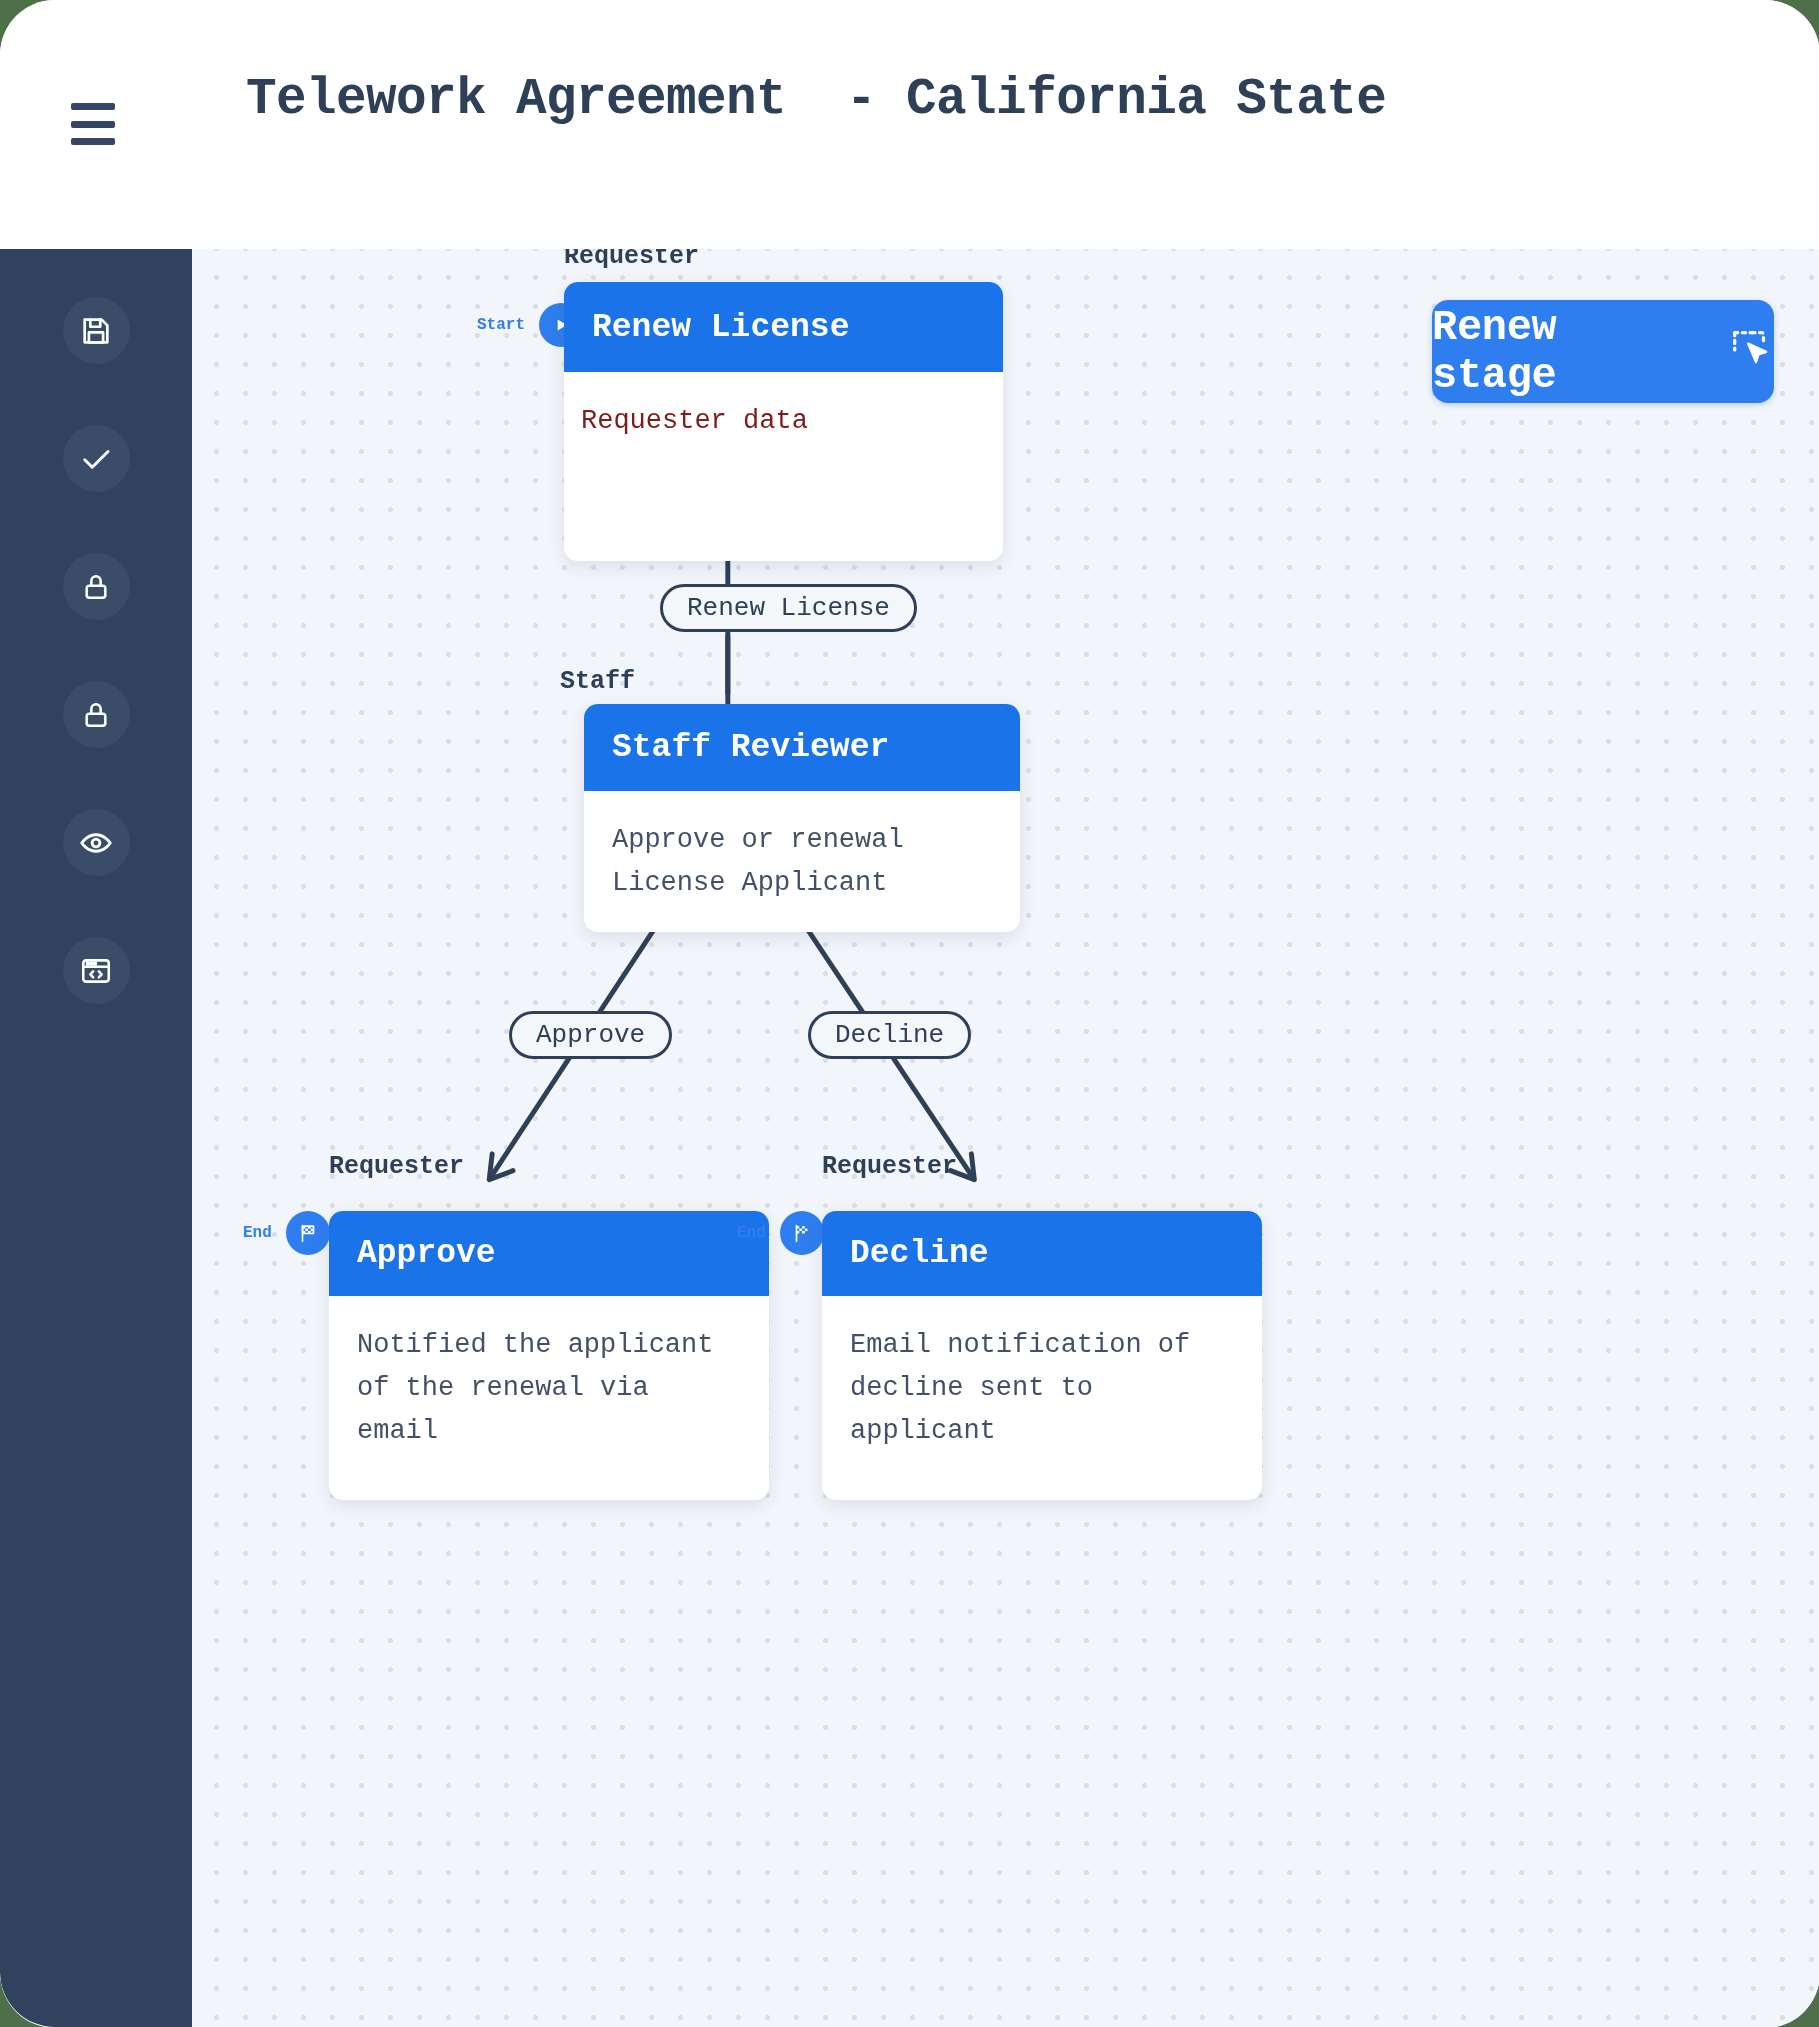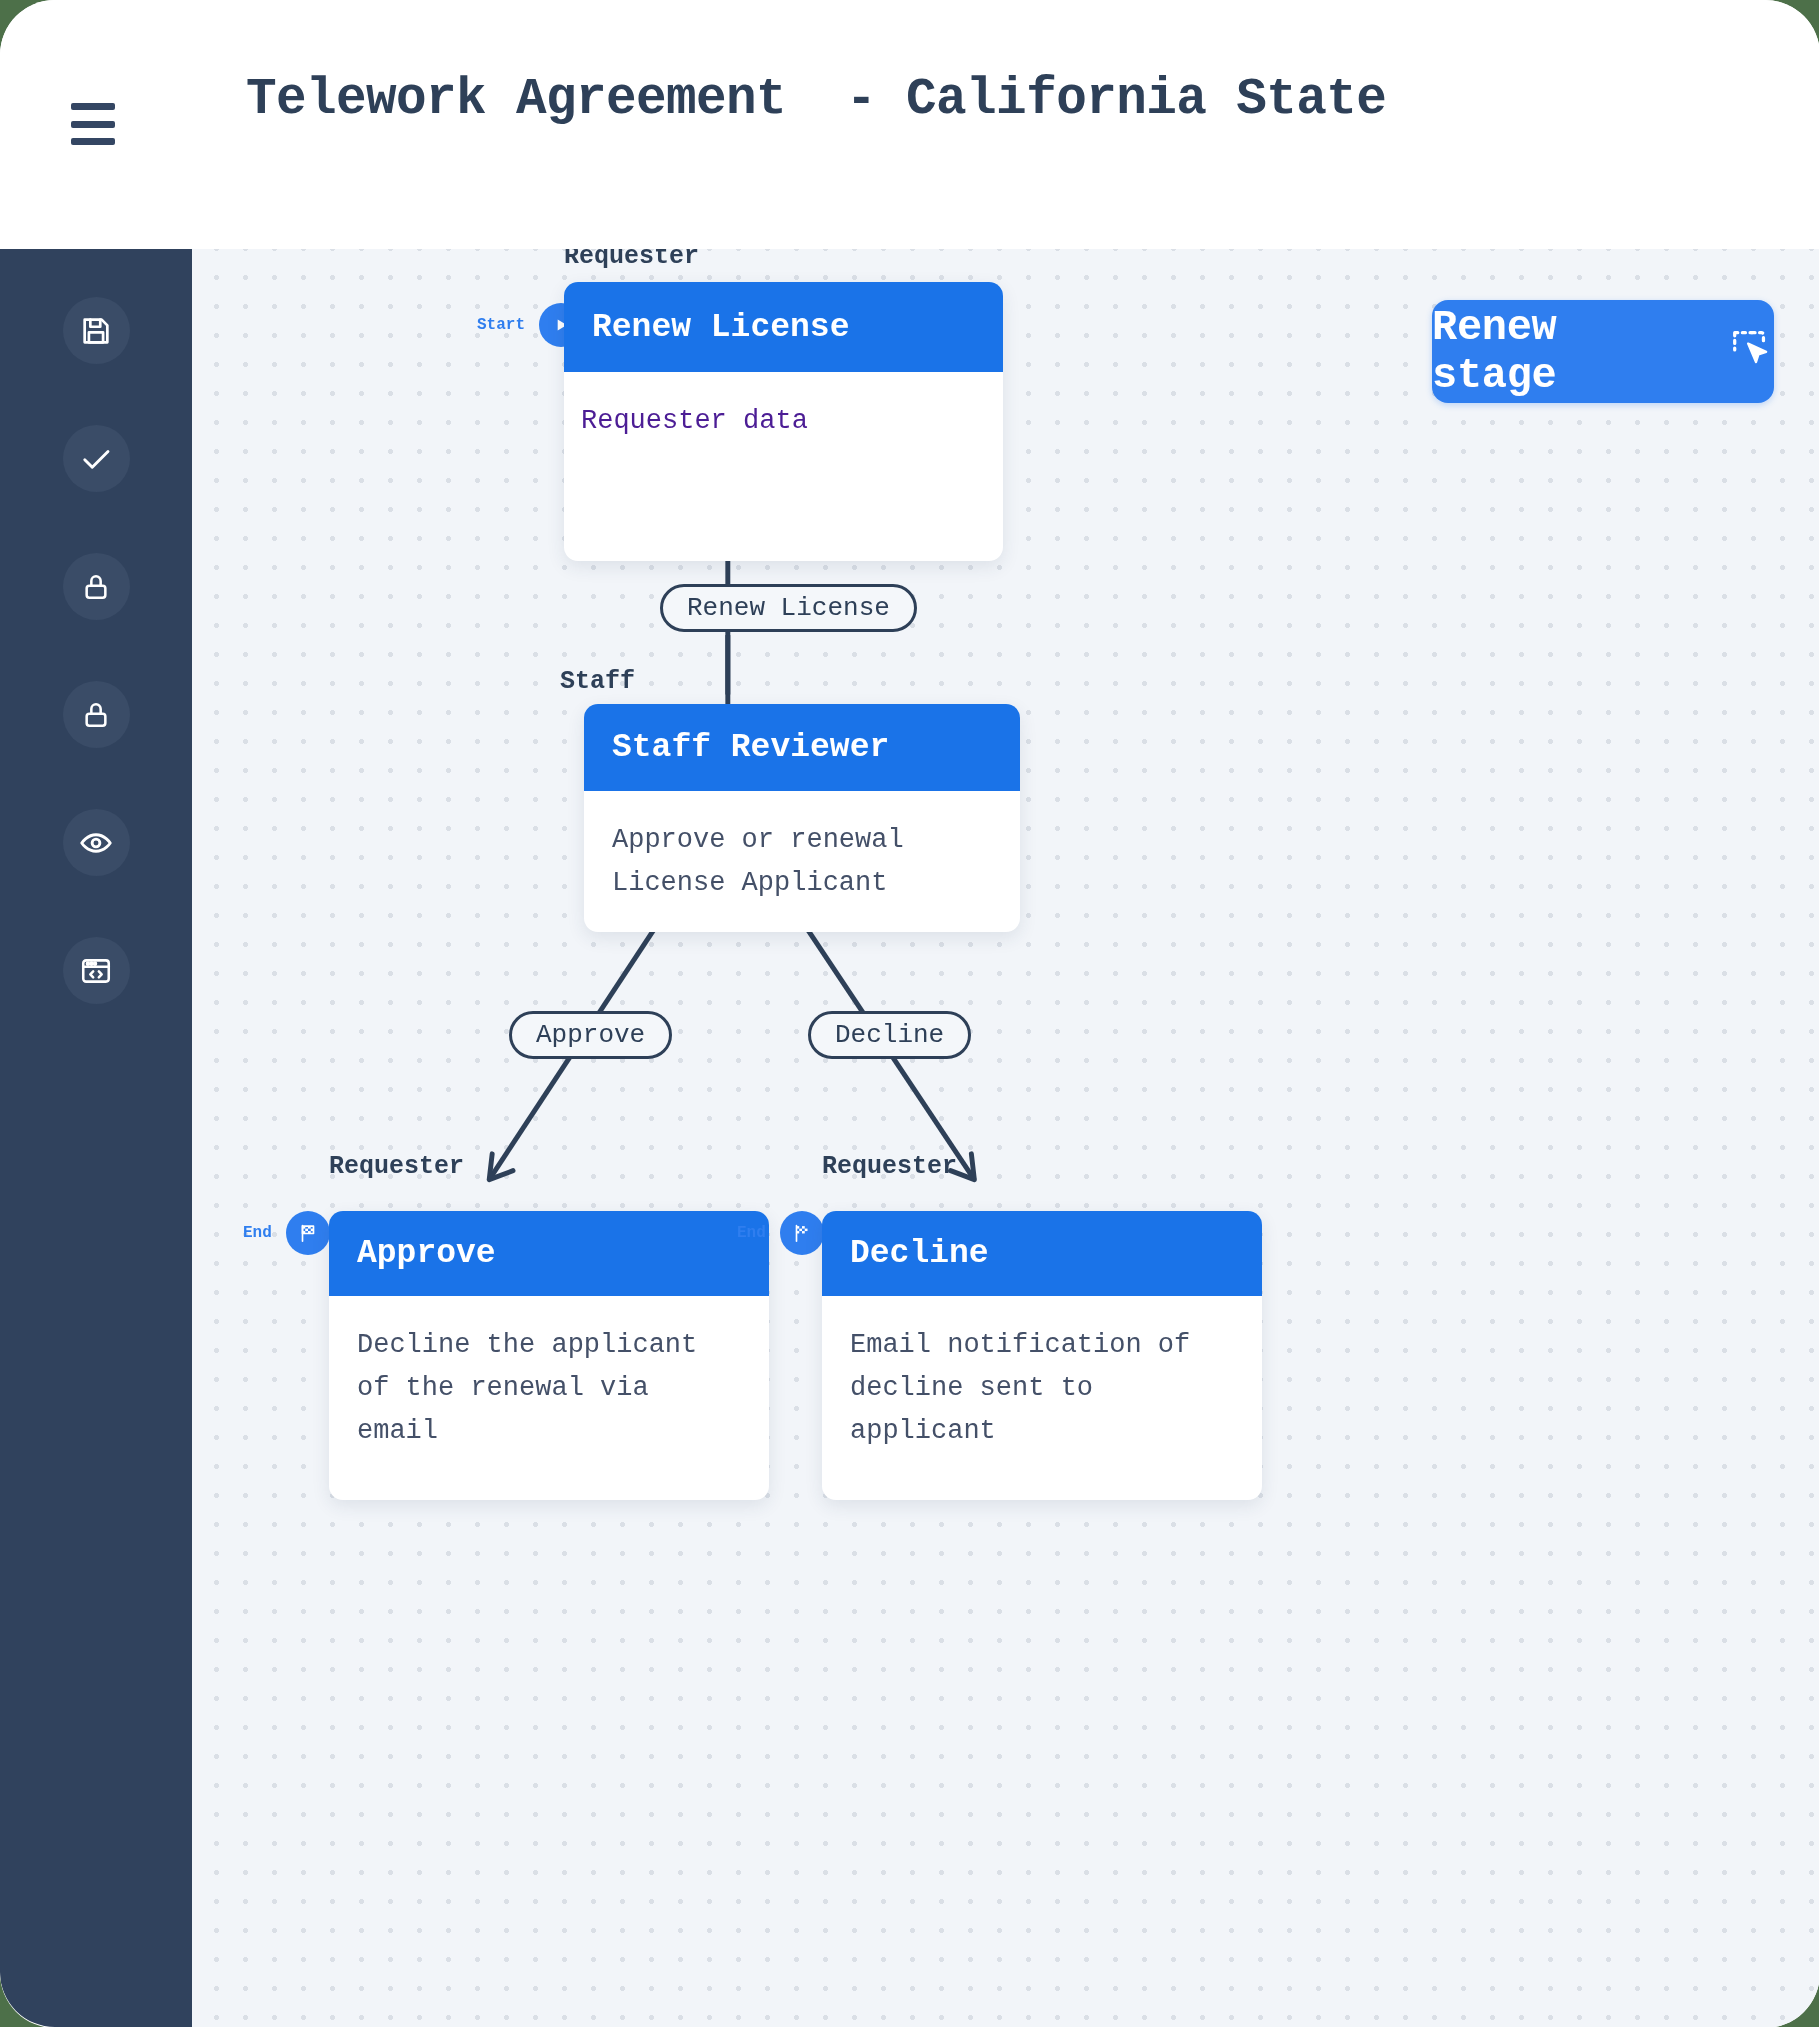--- a/index.html
+++ b/index.html
@@ -153,21 +153,21 @@
     box-sizing: border-box;
   }
   .stage-body {
     padding: 28px;
     font-size: 27px;
     color: #445068;
     line-height: 1.6;
     box-sizing: border-box;
     white-space: pre-line;
   }
-  .stage-body.muted { color: #4c1d95; padding-left: 17px; }
+  .stage-body.muted { color: #7f1d1d; padding-left: 17px; }
 
   
   .endpoint {
     position: absolute;
     display: flex;
     align-items: center;
     gap: 14px;
   }
   .endpoint-text {
     font-size: 16px;
@@ -369,21 +369,21 @@
           <rect x="12" y="4.5" width="3" height="2.7" fill="#ffffff" stroke="none"></rect>
           <rect x="9" y="7.2" width="3" height="2.7" fill="#ffffff" stroke="none"></rect>
           <rect x="15" y="7.2" width="3" height="2.7" fill="#ffffff" stroke="none"></rect>
           <rect x="6" y="9.9" width="3" height="2.6" fill="#ffffff" stroke="none"></rect>
           <rect x="12" y="9.9" width="3" height="2.6" fill="#ffffff" stroke="none"></rect>
         </svg>
       </span>
     </div>
     <div class="stage-card" style="left:137px; top:962px; width:440px; height:289px;">
       <div class="stage-head" style="height:85px;">Approve</div>
-      <div class="stage-body">Decline the applicant of the renewal via email</div>
+      <div class="stage-body">Notified the applicant of the renewal via email</div>
     </div>
 
     <div class="role-label" style="left:630px; top:903px;">Requester</div>
     <div class="endpoint" style="left:545px; top:962px;">
       <span class="endpoint-text">End</span>
       <span class="endpoint-dot">
         <svg width="22" height="22" viewBox="0 0 24 24" fill="none" stroke="#ffffff" stroke-width="1.8" stroke-linecap="round" stroke-linejoin="round">
           <path d="M6 21V4"></path>
           <rect x="6" y="4.5" width="3" height="2.7" fill="#ffffff" stroke="none"></rect>
           <rect x="12" y="4.5" width="3" height="2.7" fill="#ffffff" stroke="none"></rect>

